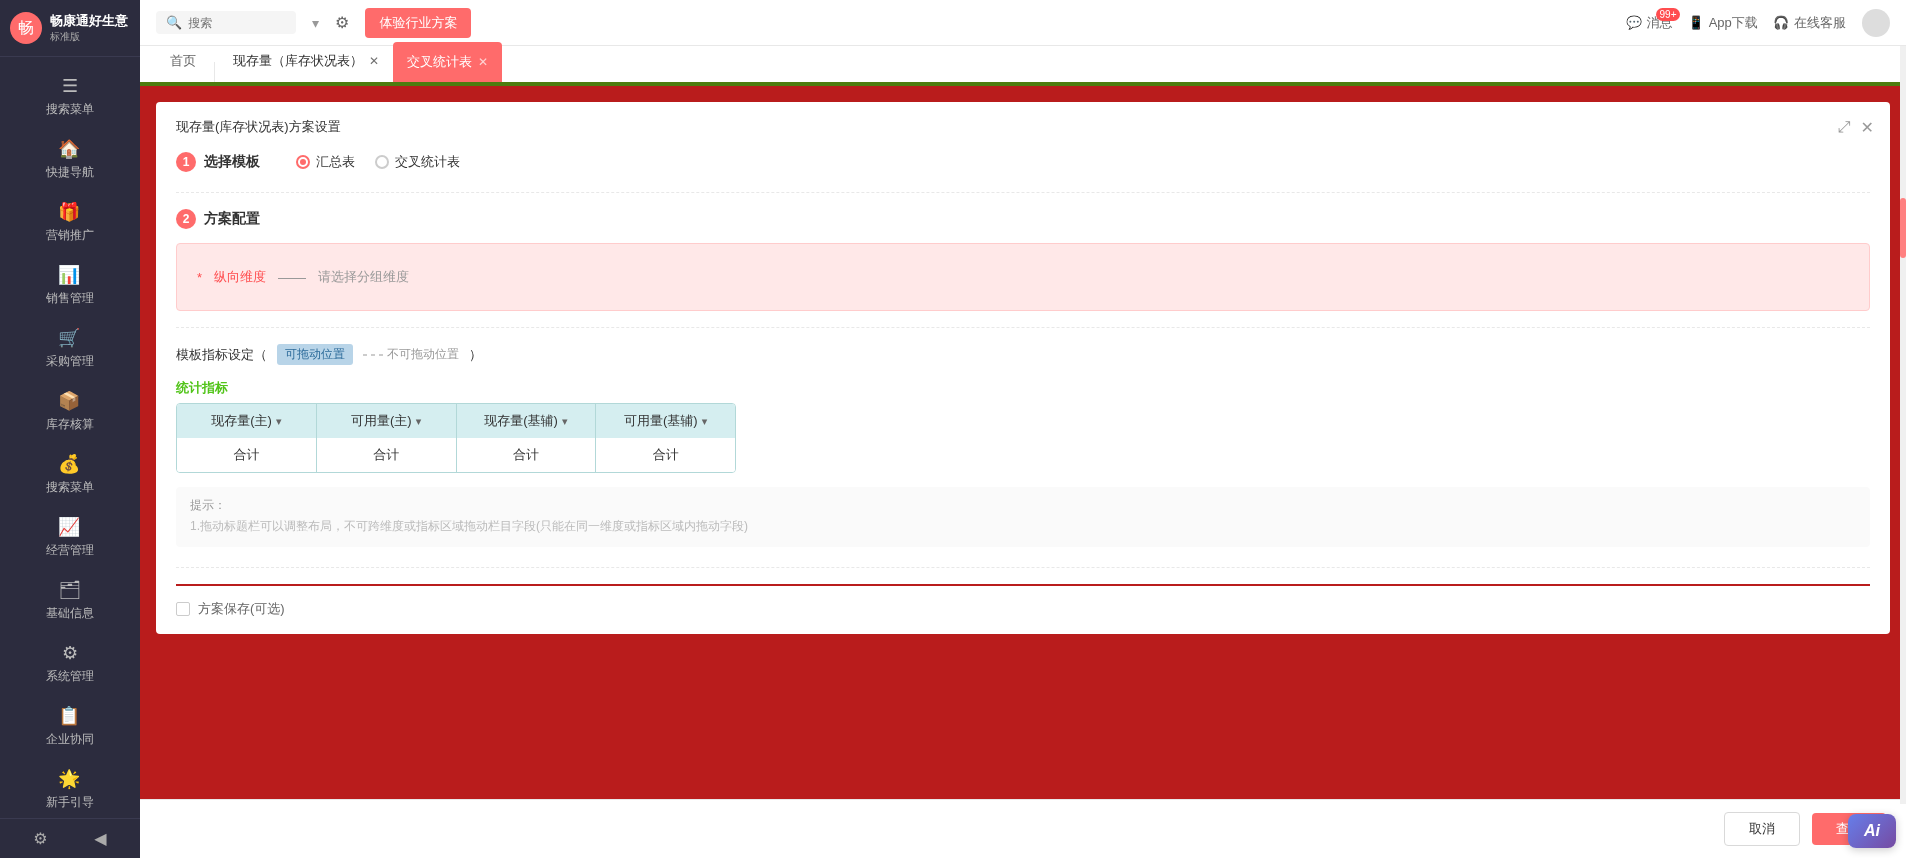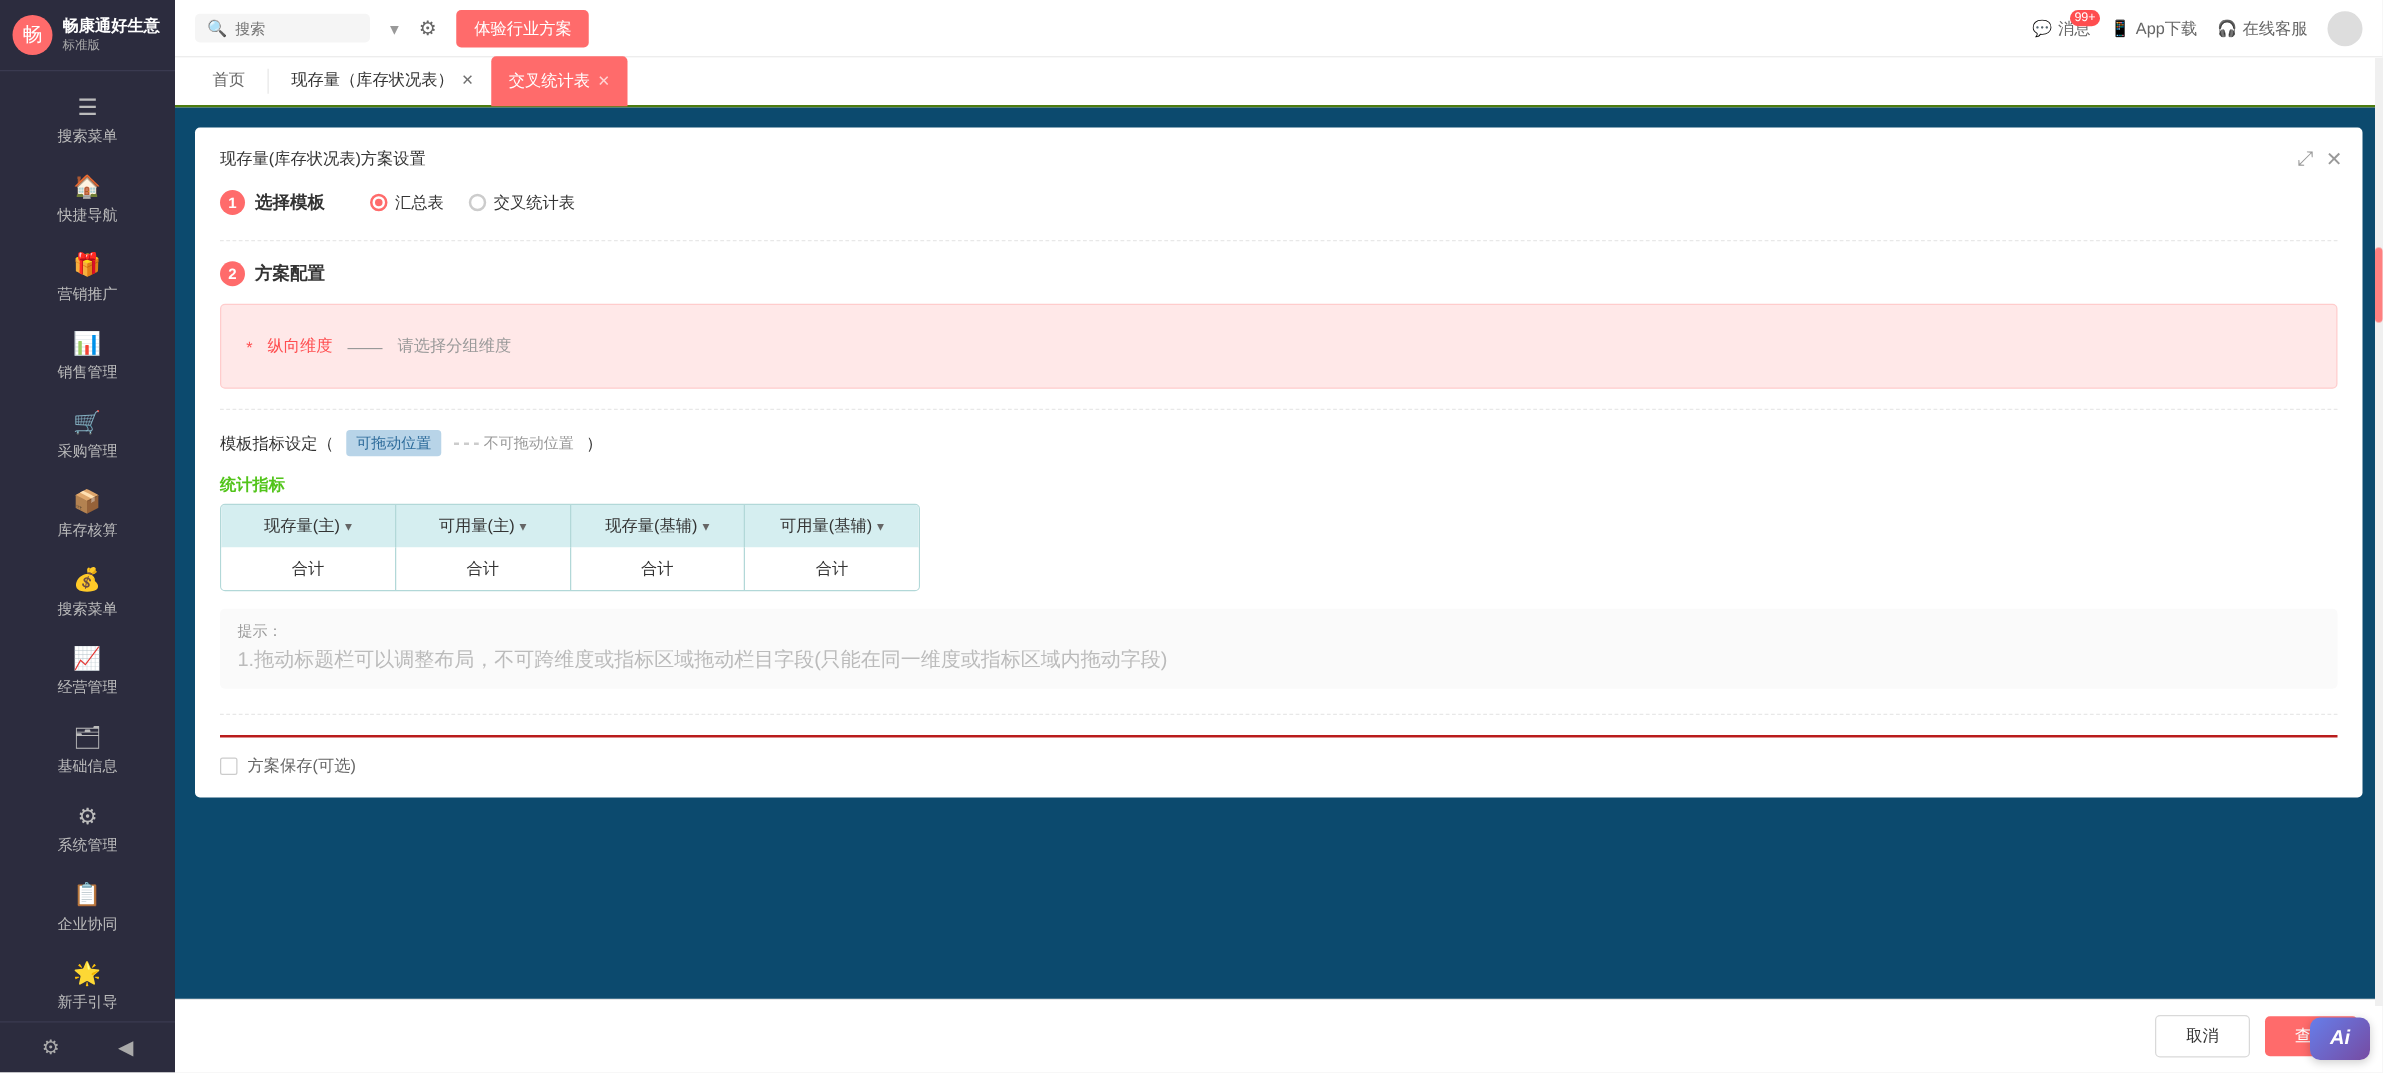--- a/index.html
+++ b/index.html
@@ -140,23 +140,23 @@
       width: 28px;
       height: 28px;
       background: #ddd;
       border-radius: 50%;
     }
 
     
     .tabs {
       background: #fff;
       display: flex;
-      align-items: center;
+      align-items: flex-end;
       padding: 0 16px;
-      border-bottom: 2px solid #4d7c0f;
+      border-bottom: 4px solid #4d7c0f;
       height: 40px;
     }
     .tab {
       display: flex;
       align-items: center;
       gap: 6px;
       padding: 0 14px;
       height: 40px;
       font-size: 13px;
       color: #333;
@@ -171,21 +171,21 @@
     }
     .tab .close-btn { font-size: 12px; opacity: 0.7; }
     .tab-home { color: #666; }
     .tab-separator { width: 1px; background: #e8e8e8; height: 20px; margin: 0 4px; }
 
     
     .content {
       flex: 1;
       overflow-y: auto;
       padding: 16px;
-      background: #0c4a6e;
+      background: #b91c1c;
       position: relative;
     }
     .content::-webkit-scrollbar { width: 6px; }
     .content::-webkit-scrollbar-thumb { background: #ccc; border-radius: 3px; }
 
     
     .panel {
       background: #fff;
       border-radius: 4px;
       padding: 16px 20px;
@@ -348,21 +348,21 @@
     .stats-body-cell:last-child { border-right: none; }
 
     
     .tips-area {
       margin: 14px 0;
       padding: 10px 14px;
       background: #fafafa;
       border-radius: 4px;
     }
     .tips-title { color: #999; font-size: 12px; margin-bottom: 4px; }
-    .tips-item { color: #bbb; font-size: 16px; margin-bottom: 2px; }
+    .tips-item { color: #bbb; font-size: 12px; margin-bottom: 2px; }
 
     
     .save-option {
       display: flex;
       align-items: center;
       gap: 8px;
       margin-top: 14px;
       padding-top: 14px;
       border-top: 2px solid #b91c1c;
     }

